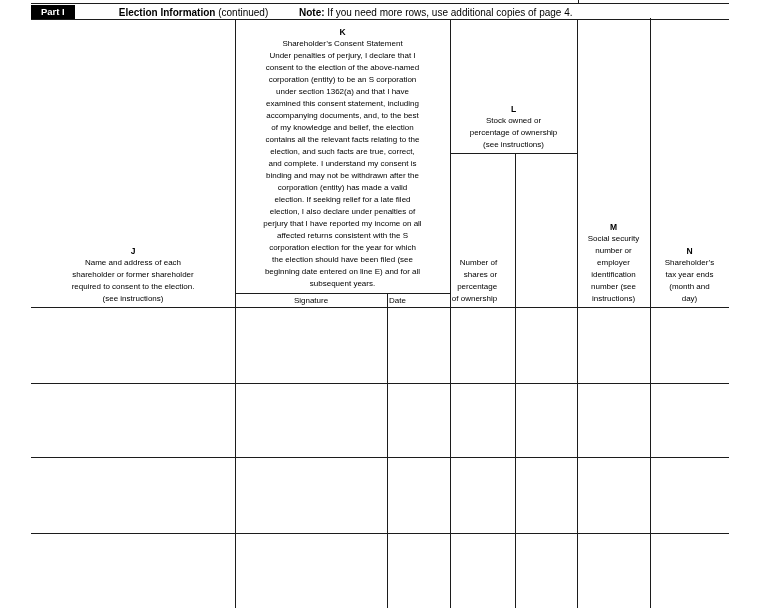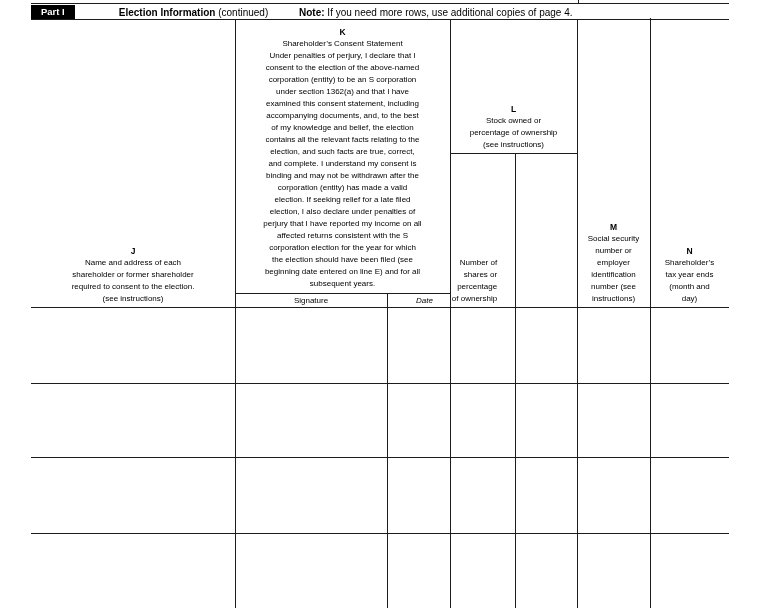--- a/index.html
+++ b/index.html
@@ -66,21 +66,21 @@
 election. If seeking relief for a late filed
 election, I also declare under penalties of
 perjury that I have reported my income on all
 affected returns consistent with the S
 corporation election for the year for which
 the election should have been filed (see
 beginning date entered on line E) and for all
 subsequent years.</span>
   </div>
   <div class="subhead" style="left:235px;top:293px;width:152px;height:14px;">Signature</div>
-  <div class="subhead" style="left:393px;top:293px;width:63px;height:14px;font-style:italic;">Date</div>
+  <div class="subhead" style="left:366px;top:293px;width:63px;height:14px;">Date</div>
 
   <div class="cell bottom" style="left:450px;top:20px;width:127px;height:131px;">
     <span class="letter">L</span>
     <span class="pre">Stock owned or
 percentage of ownership
 (see instructions)</span>
   </div>
   <div class="cell bottom" style="left:442px;top:153px;width:65px;height:152px;text-align:right;">
     <span class="pre">Number of
 shares or

